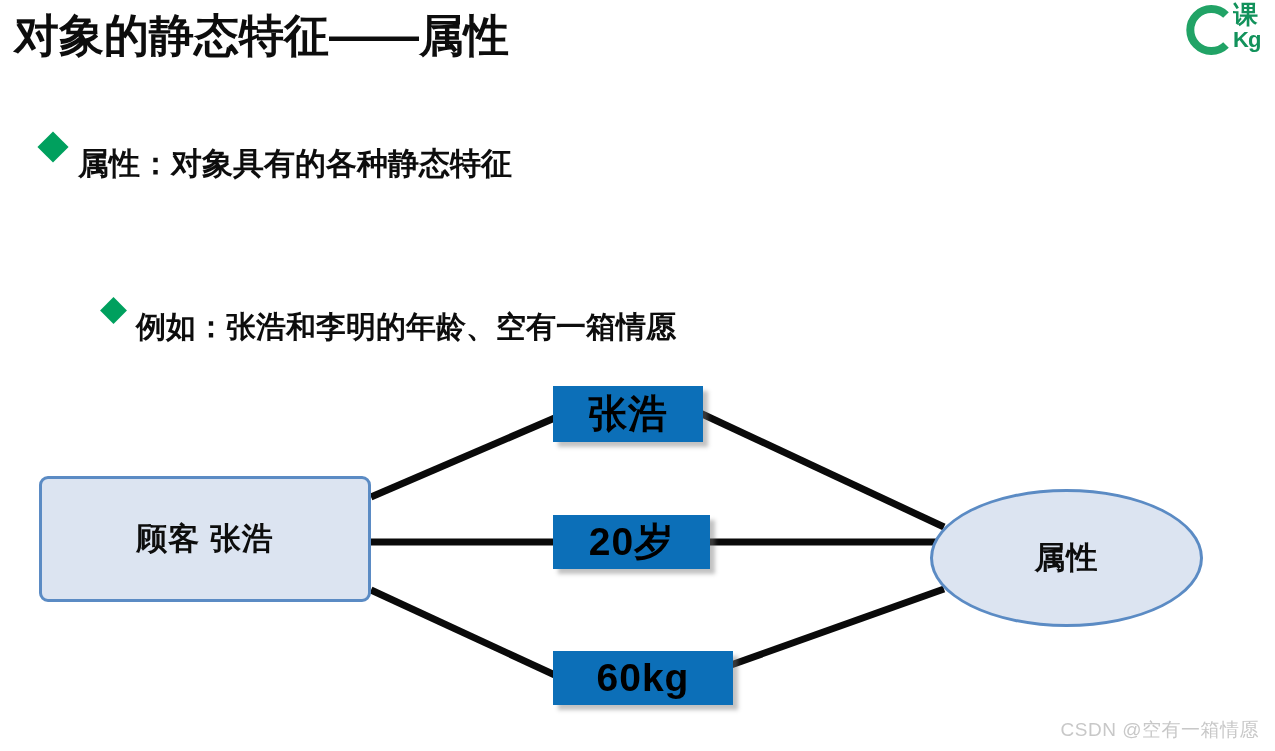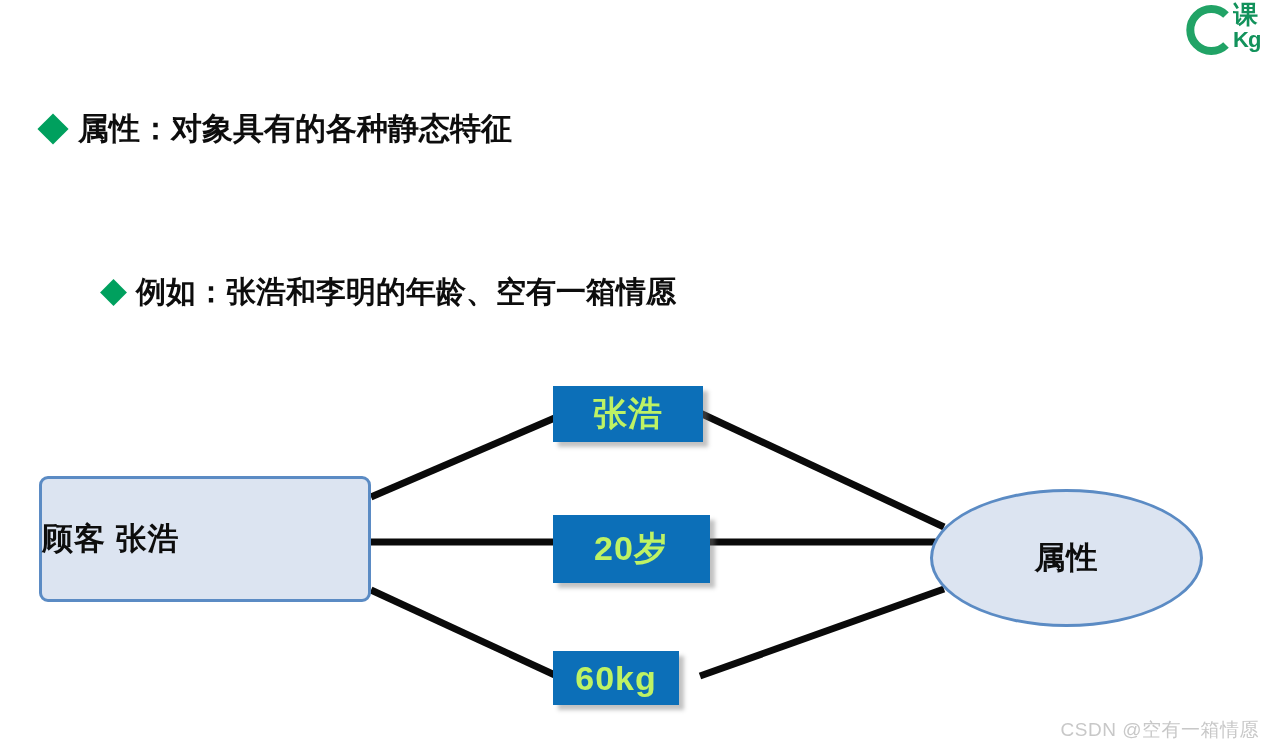--- a/index.html
+++ b/index.html
@@ -49,20 +49,21 @@
   }
   .bullet-diamond.small {
     width: 19px;
     height: 19px;
     margin-right: 13px;
   }
   .bullet-text {
     font-size: 31px;
     font-weight: bold;
     color: #0d0d0d;
+    margin-top: 35px;
   }
   .bullet-text.sub {
     font-size: 30px;
   }
   #bullet-0 { left: 42px; top: 108px; }
   #bullet-1 { left: 42px; top: 189px; }
   #bullet-2 { left: 104px; top: 272px; }
 
   
   #diagram {
@@ -92,48 +93,49 @@
     left: 39px;
     top: 476px;
     width: 332px;
     height: 126px;
     box-sizing: border-box;
     background: #DCE4F1;
     border: 3px solid #5B8BC4;
     border-radius: 9px;
     display: flex;
     align-items: center;
+    justify-content: center;
     z-index: 3;
   }
   #node-customer .node-label {
     font-size: 31px;
     font-weight: bold;
     color: #0d0d0d;
     letter-spacing: 1px;
   }
 
   
   .attr-box {
     position: absolute;
     background: #0C6FB8;
     display: flex;
     align-items: center;
     justify-content: center;
     box-shadow: 5px 5px 4px rgba(120,120,120,0.45);
     z-index: 3;
   }
   .attr-box .attr-label {
-    color: #bef264;
-    font-weight: bold;
-    font-size: 34px;
+    color: #000000;
+    font-weight: bold;
+    font-size: 39px;
     letter-spacing: 1px;
   }
   #attr-name   { left: 553px; top: 386px; width: 150px; height: 56px; }
-  #attr-age    { left: 553px; top: 515px; width: 157px; height: 68px; }
-  #attr-weight { left: 553px; top: 651px; width: 126px; height: 54px; }
+  #attr-age    { left: 553px; top: 515px; width: 157px; height: 54px; }
+  #attr-weight { left: 553px; top: 651px; width: 180px; height: 54px; }
 
   
   #node-attribute {
     position: absolute;
     left: 930px;
     top: 489px;
     width: 273px;
     height: 138px;
     box-sizing: border-box;
     background: #DCE4F1;
@@ -201,20 +203,21 @@
     color: #C8C8C8;
     white-space: nowrap;
     letter-spacing: 0.5px;
   }
 </style>
 </head>
 <body>
 
 <div id="slide">
 
+  <div id="slide-title">对象的静态特征——属性</div>
 
   <div class="bullet-row" id="bullet-0">
     <span class="bullet-diamond"></span>
     <span class="bullet-text">属性：对象具有的各种静态特征</span>
   </div>
 
 
   <div class="bullet-row" id="bullet-2">
     <span class="bullet-diamond small"></span>
     <span class="bullet-text sub">例如：张浩和李明的年龄、空有一箱情愿</span>

